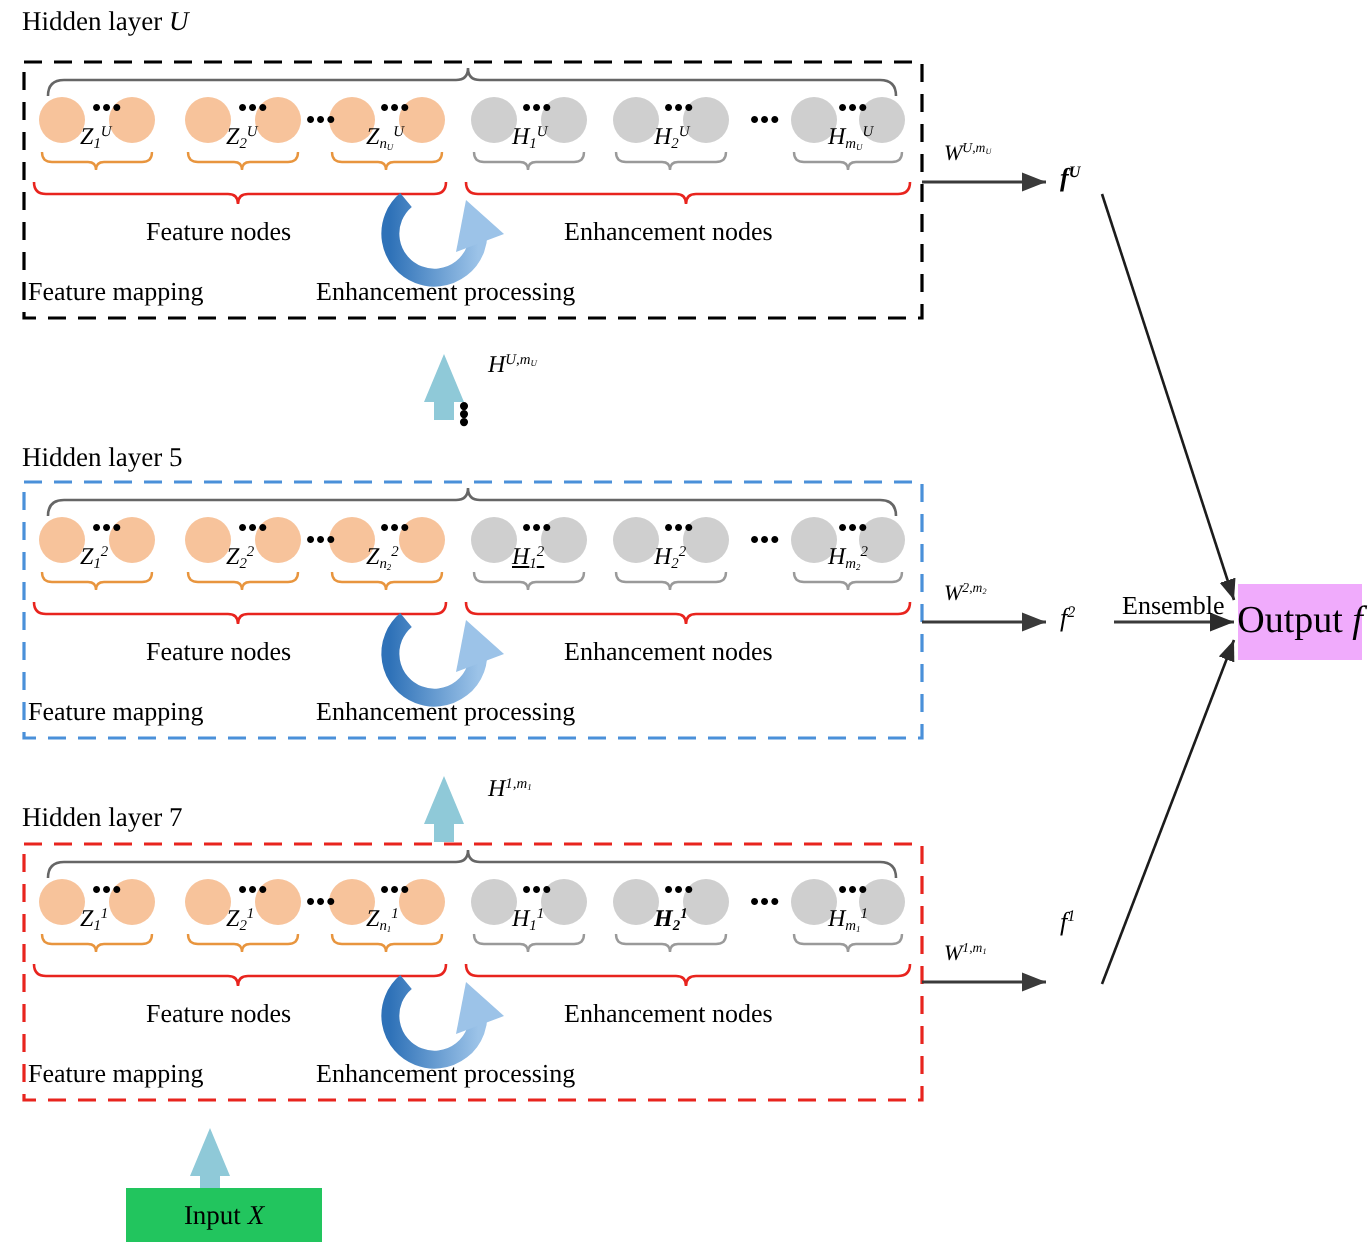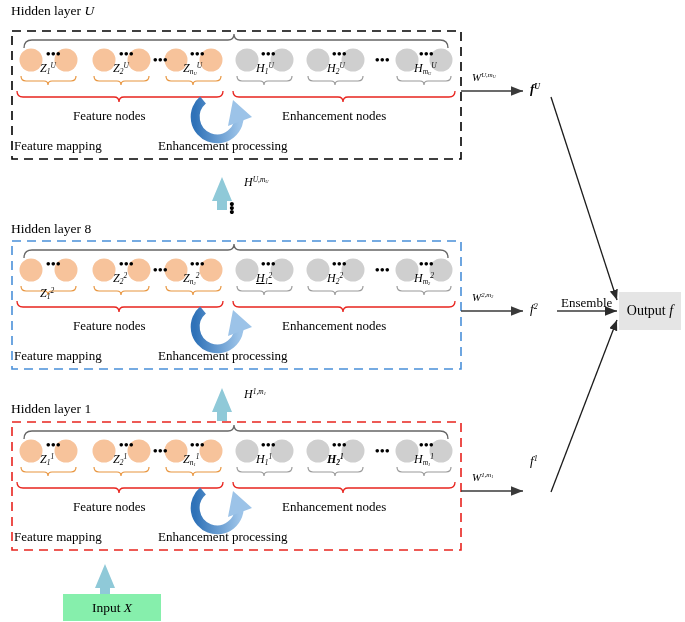--- a/index.html
+++ b/index.html
@@ -11,24 +11,24 @@
   .layer-title{font-size:13.5px;font-style:normal;}
   .node-lbl{font-size:12px;font-style:italic;}
   .grp-lbl{font-size:13px;}
   .small-lbl{font-size:12px;font-style:italic;}
   .w-lbl{font-size:11px;font-style:italic;}
   .f-lbl{font-size:13px;font-style:italic;}
   sup,sub{font-size:62%;font-style:italic;}
   sub{vertical-align:-0.25em;}
   sup{vertical-align:0.55em;}
   .sub2{font-size:60%;vertical-align:-0.2em;font-style:italic;}
-  .box-out{position:absolute;background:#e5e5e5;color:#000;
+  .box-out{position:absolute;background:#f0abfc;color:#000;
            display:flex;align-items:center;justify-content:center;
-           font-size:14px;}
-  .box-in{position:absolute;background:#86efac;color:#000;
+           font-size:19px;}
+  .box-in{position:absolute;background:#22c55e;color:#000;
           display:flex;align-items:center;justify-content:center;
           font-size:13.5px;}
   .vdots{position:absolute;font-size:15px;letter-spacing:0;line-height:4px;
          text-align:center;font-weight:bold;}
   .hdots{position:absolute;font-size:13px;font-weight:bold;letter-spacing:0.5px;}
 </style>
 </head>
 <body>
 
 <div class="stage">
@@ -207,23 +207,23 @@
   <div class="lbl vdots" style="left:226px;top:202px;width:12px;">
     <div>•</div>
       <div>•</div>
       <div>•</div>
   </div>
   <div class="lbl small-lbl" style="left:244px;top:176px;">
     H<sup>U,m<span class="sub2">U</span></sup>
   </div>
 
   <div class="lbl layer-title" style="left:11px;top:222px;">
-    Hidden layer 8
-  </div>
-  <div class="lbl node-lbl" style="left:40px;top:287px;">
+    Hidden layer 5
+  </div>
+  <div class="lbl node-lbl" style="left:40px;top:272px;">
     Z<sub>1</sub><sup>2</sup>
   </div>
   <div class="lbl node-lbl" style="left:113px;top:272px;">
     Z<sub>2</sub><sup>2</sup>
   </div>
   <div class="lbl node-lbl" style="left:183px;top:272px;">
     Z<sub>n<span class="sub2">2</span></sub><sup>2</sup>
   </div>
   <div class="lbl node-lbl" style="left:256px;top:272px;text-decoration:underline;">
     H<sub>1</sub><sup>2</sup>
@@ -251,21 +251,21 @@
   </div>
   <div class="lbl f-lbl" style="left:530px;top:302px;">
     f<sup>2</sup>
   </div>
 
   <div class="lbl small-lbl" style="left:244px;top:388px;">
     H<sup>1,m<span class="sub2">1</span></sup>
   </div>
 
   <div class="lbl layer-title" style="left:11px;top:402px;">
-    Hidden layer 1
+    Hidden layer 7
   </div>
   <div class="lbl node-lbl" style="left:40px;top:453px;">
     Z<sub>1</sub><sup>1</sup>
   </div>
   <div class="lbl node-lbl" style="left:113px;top:453px;">
     Z<sub>2</sub><sup>1</sup>
   </div>
   <div class="lbl node-lbl" style="left:183px;top:453px;">
     Z<sub>n<span class="sub2">1</span></sub><sup>1</sup>
   </div>

